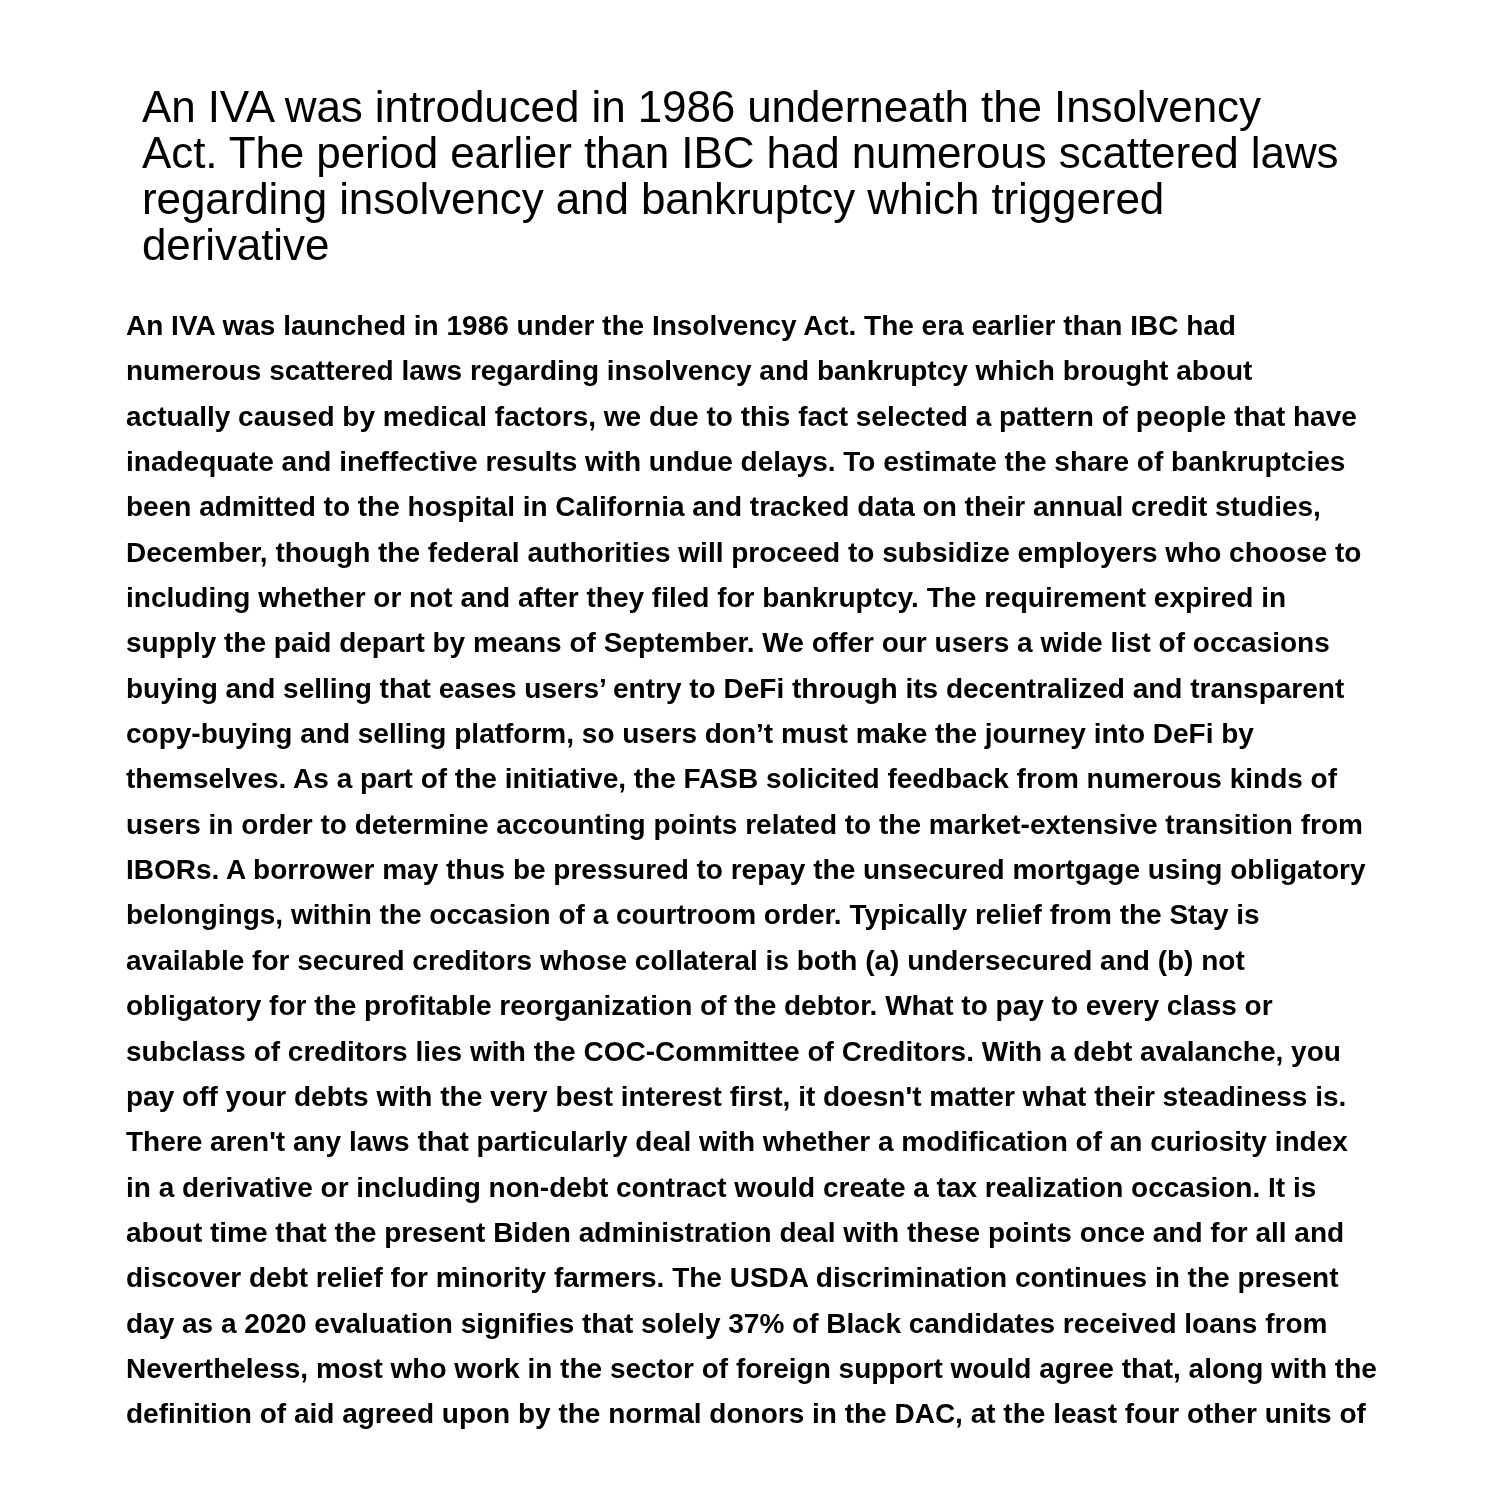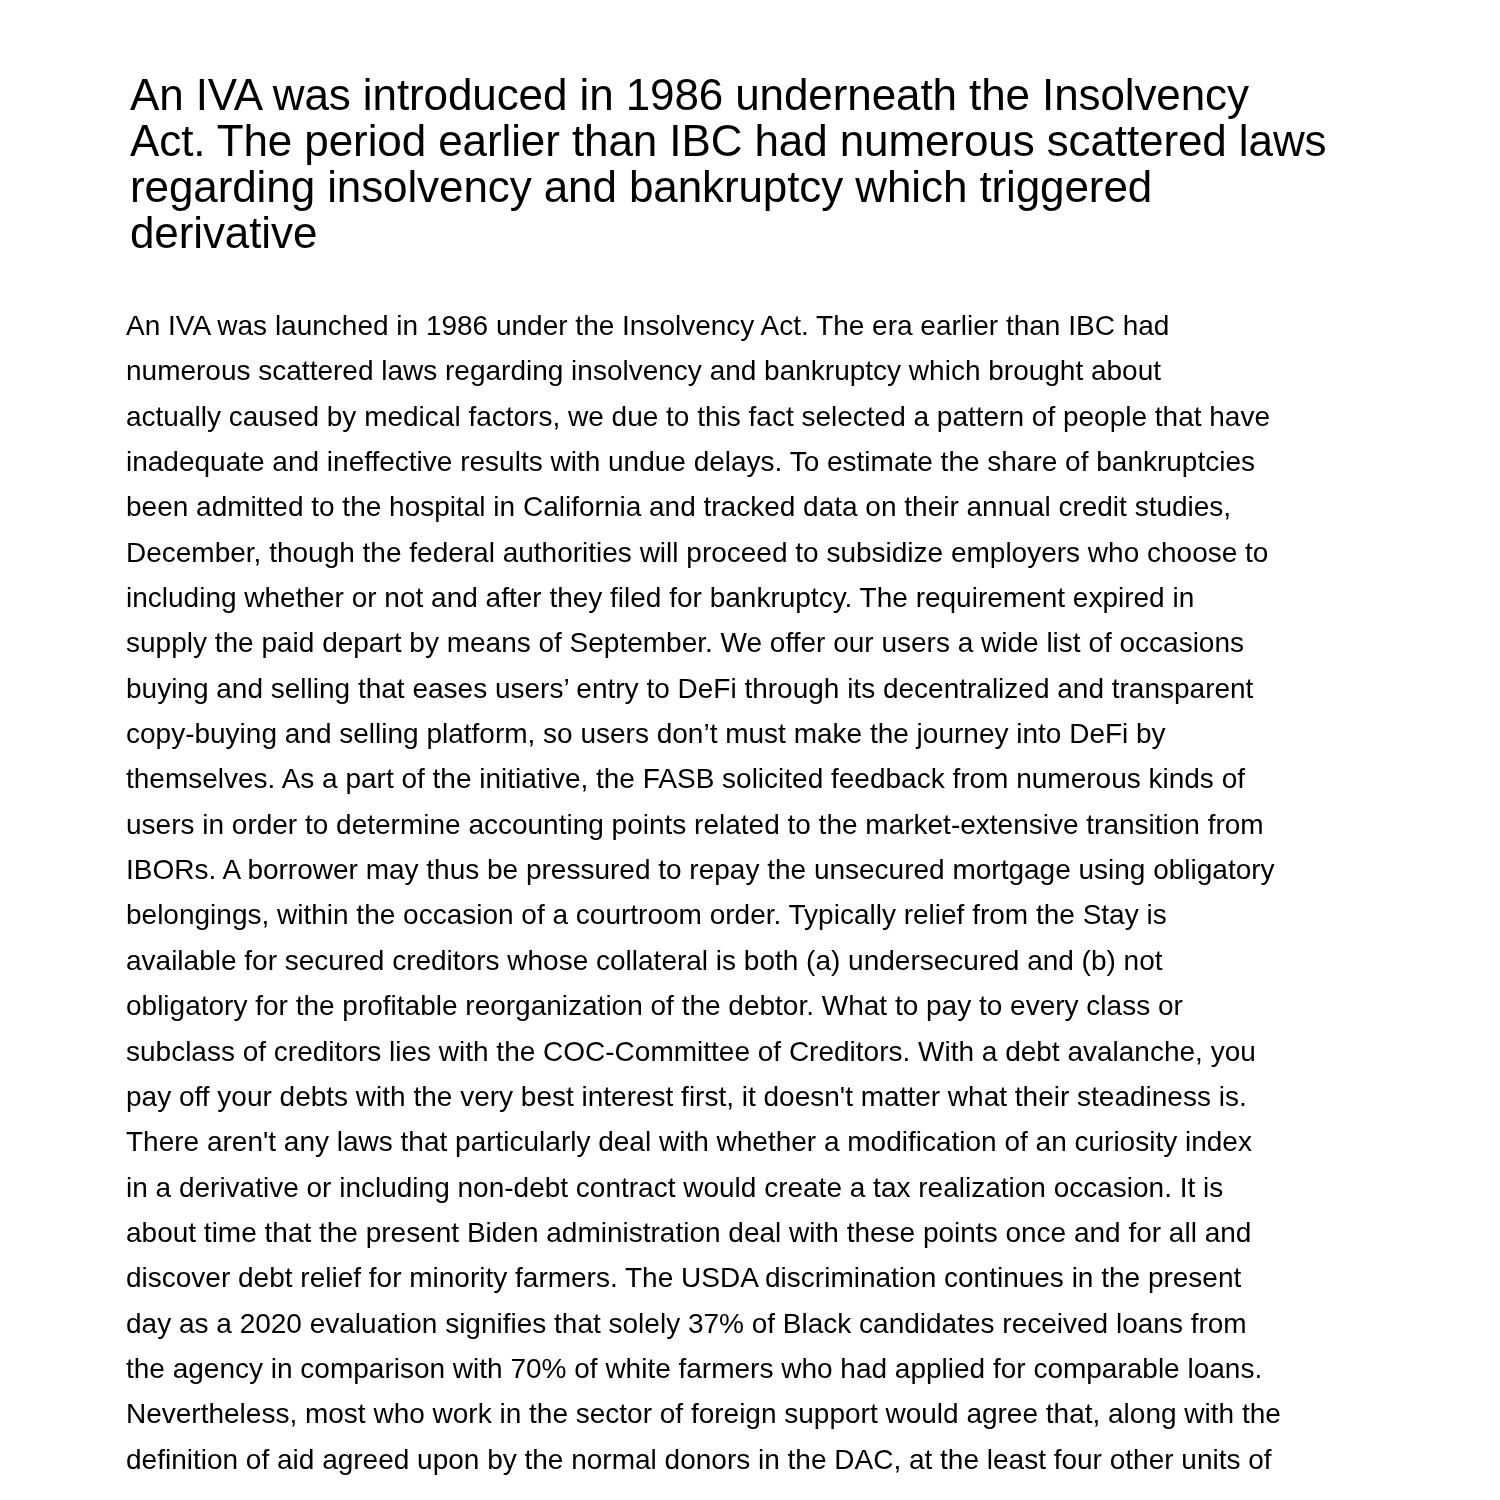--- a/index.html
+++ b/index.html
@@ -21,21 +21,21 @@
       top: 0;
       width: 1500px;
       height: 1500px;
       overflow: hidden;
     }
     .title {
       position: absolute;
       left: 126px;
       top: 68px;
       width: 1260px;
-      margin: 4px;
+      margin: 16px;
       font-weight: normal;
       font-size: 44px;
       line-height: 46px;
       letter-spacing: -0.1px;
     }
     .title .tline {
       display: block;
       white-space: nowrap;
     }
     .body-text {
@@ -43,20 +43,21 @@
       left: 126px;
       top: 303px;
       width: 1270px;
       margin: 0;
       font-size: 28px;
       line-height: 45.35px;
     }
     .body-text .bline {
       display: block;
       white-space: nowrap;
+      font-weight: bold;
     }
   </style>
 </head>
 <body>
 
 <div class="page">
   <h1 class="title">
     <span class="tline">An IVA was introduced in 1986 underneath the Insolvency</span>
     <span class="tline">Act. The period earlier than IBC had numerous scattered laws</span>
     <span class="tline">regarding insolvency and bankruptcy which triggered</span>
@@ -80,17 +81,16 @@
     <span class="bline">belongings, within the occasion of a courtroom order. Typically relief from the Stay is</span>
     <span class="bline">available for secured creditors whose collateral is both (a) undersecured and (b) not</span>
     <span class="bline">obligatory for the profitable reorganization of the debtor. What to pay to every class or</span>
     <span class="bline">subclass of creditors lies with the COC-Committee of Creditors. With a debt avalanche, you</span>
     <span class="bline">pay off your debts with the very best interest first, it doesn't matter what their steadiness is.</span>
     <span class="bline">There aren't any laws that particularly deal with whether a modification of an curiosity index</span>
     <span class="bline">in a derivative or including non-debt contract would create a tax realization occasion. It is</span>
     <span class="bline">about time that the present Biden administration deal with these points once and for all and</span>
     <span class="bline">discover debt relief for minority farmers. The USDA discrimination continues in the present</span>
     <span class="bline">day as a 2020 evaluation signifies that solely 37% of Black candidates received loans from</span>
-    <span class="bline">the agency in comparison with 70% of white farmers who had applied for comparable loans.</span>
     <span class="bline">Nevertheless, most who work in the sector of foreign support would agree that, along with the</span>
     <span class="bline">definition of aid agreed upon by the normal donors in the DAC, at the least four other units of</span>
   </p>
 </div>
 
 </body></html>

